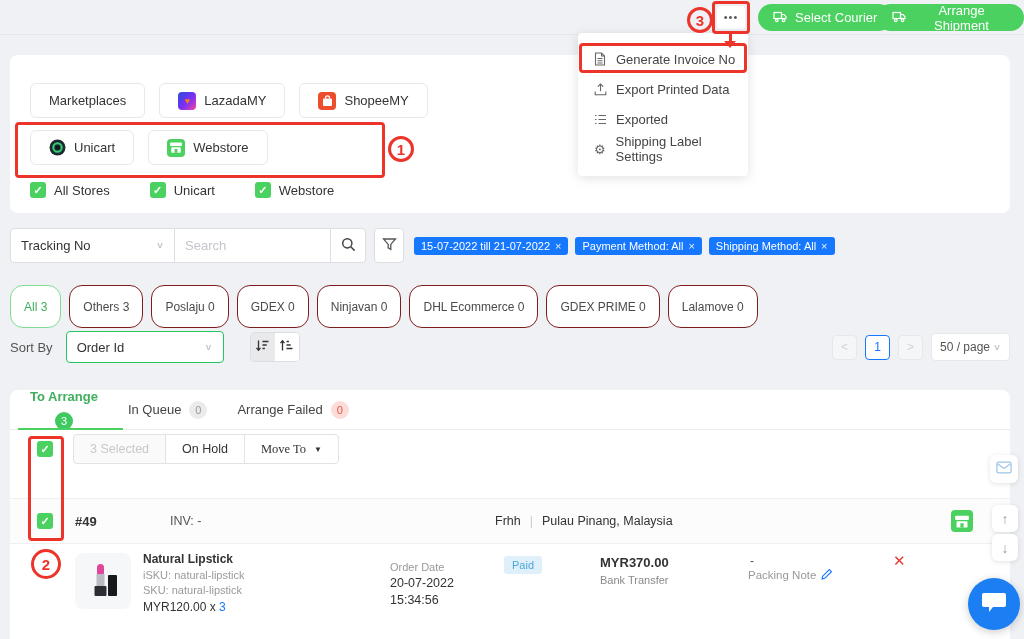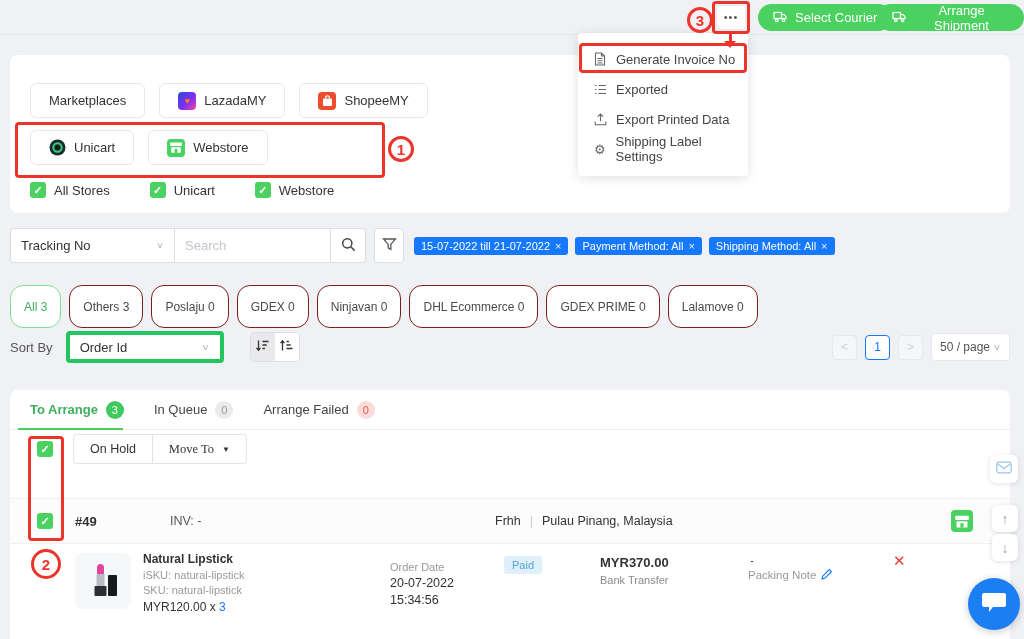--- a/index.html
+++ b/index.html
@@ -98,38 +98,38 @@
   .tag-x { cursor:pointer; font-size:11px; opacity:.9; }
 
   
   .courier-row { position:absolute; left:10px; top:285px; display:flex; gap:8px; }
   .pill { height:43px; padding:0 13px; border-radius:13px; border:1px solid #7f1d1d; background:#fff; font-size:12px; color:#4a4a4a; display:flex; align-items:center; }
   .pill.active { border-color:#7fdd92; color:#3fae5d; }
 
   
   .sort-row { position:absolute; left:10px; top:331px; display:flex; align-items:center; }
   .sort-label { font-size:13px; color:#555; margin-right:13px; }
-  .sel-sort { width:158px; height:32px; background:#fff; border:4px solid #22c55e; border-radius:4px;
+  .sel-sort { width:158px; height:32px; background:#fff; border:1px solid #22c55e; border-radius:4px;
     display:flex; align-items:center; justify-content:space-between; padding:10px 10px; font-size:13px; color:#333; cursor:pointer; }
   .sort-group { display:flex; margin-left:26px; border:1px solid #dcdee2; border-radius:4px; overflow:hidden; background:#fff; }
   .sort-ico-btn { width:24px; height:28px; border:none; background:#fff; display:flex; align-items:center; justify-content:center; }
   .sort-ico-btn.active { background:#e9e9eb; }
 
   .pagination { position:absolute; right:14px; top:333px; display:flex; align-items:center; gap:8px; }
   .pg-btn { width:25px; height:25px; border-radius:4px; font-size:12px; display:flex; align-items:center; justify-content:center; }
   .pg-dis { background:#f5f6f8; border:1px solid #e7e8ec; color:#cfd2d8; }
   .pg-cur { background:#fff; border:1px solid #1677ff; color:#1677ff; }
   .sel-size { width:79px; height:28px; background:#fff; border:1px solid #e7e8ec; border-radius:4px;
     display:flex; align-items:center; justify-content:space-between; padding:0 8px; font-size:12px; color:#555; cursor:pointer; }
 
   
   .orders-card { left:10px; top:390px; width:1000px; height:249px; border-radius:8px 8px 0 0; }
   .tabbar { position:relative; height:40px; border-bottom:1px solid #ececec; display:flex; align-items:center; gap:30px; padding-left:20px; }
   .tab { display:flex; align-items:center; gap:8px; font-size:13px; color:#444; cursor:pointer; }
-  .tab.active { color:#3fae5d; font-weight:bold; }
+  .tab.active { color:#3fae5d; font-weight:bold;flex-direction:column; }
   .badge { width:18px; height:18px; border-radius:50%; font-size:11px; font-weight:normal; display:flex; align-items:center; justify-content:center; }
   .badge-green { background:#3fc95f; color:#fff; }
   .badge-gray { background:#ebebeb; color:#999; }
   .badge-red { background:#fbdcd9; color:#e2574c; }
   .tab-underline { position:absolute; left:8px; bottom:-1px; width:105px; height:2px; background:#4bd160; }
 
   .toolbar { position:absolute; left:0; top:40px; width:100%; height:38px; display:flex; align-items:center; }
   .toolbar .chk { margin-left:27px; }
   .btn-group { display:flex; margin-left:20px; }
   .gbtn { height:30px; padding:0 16px; background:#fff; border:1px solid #e2e3e7; font-size:12.5px; color:#333; margin-left:-1px; display:flex; align-items:center; gap:8px; }
@@ -212,35 +212,35 @@
         <svg width="12" height="14" viewBox="0 0 12 14" fill="none" stroke="#666" stroke-width="1.1">
             <path d="M1.5 1h6l3 3v9h-9z"></path>
             <path d="M7.5 1v3h3"></path>
             <path d="M3.5 6.5h5M3.5 8.8h5M3.5 11h5"></path>
           </svg>
       </span>
       <span>Generate Invoice No</span>
     </div>
     <div class="menu-item">
       <span class="mi-icon">
-        <svg width="13" height="11" viewBox="0 0 13 11" fill="none" stroke="#666" stroke-width="1.2">
-            <path d="M1 1.5h1.5M4.5 1.5H12M1 5.5h1.5M4.5 5.5H12M1 9.5h1.5M4.5 9.5H12"></path>
-          </svg>
-      </span>
-      <span>Exported</span>
-    </div>
-    <div class="menu-item">
-      <span class="mi-icon">
         <svg width="13" height="13" viewBox="0 0 13 13" fill="none" stroke="#666" stroke-width="1.1">
             <path d="M6.5 1.2v7"></path>
             <path d="M3.8 3.6L6.5 1l2.7 2.6"></path>
             <path d="M1.2 8.5v3.3h10.6V8.5"></path>
           </svg>
       </span>
       <span>Export Printed Data</span>
+    </div>
+    <div class="menu-item">
+      <span class="mi-icon">
+        <svg width="13" height="11" viewBox="0 0 13 11" fill="none" stroke="#666" stroke-width="1.2">
+            <path d="M1 1.5h1.5M4.5 1.5H12M1 5.5h1.5M4.5 5.5H12M1 9.5h1.5M4.5 9.5H12"></path>
+          </svg>
+      </span>
+      <span>Exported</span>
     </div>
     <div class="menu-item">
       <span class="mi-icon">⚙</span>
       <span>Shipping Label Settings</span>
     </div>
   </div>
 
   <div class="card mkt-card">
     <div class="mkt-row row1">
       <button class="mkt-btn">
@@ -397,20 +397,21 @@
       <div class="tab">
         <span>Arrange Failed</span>
         <span class="badge badge-red">0</span>
       </div>
       <div class="tab-underline"></div>
     </div>
 
     <div class="toolbar">
       <span class="chk">✓</span>
       <div class="btn-group">
+        <button class="gbtn disabled">3 Selected</button>
         <button class="gbtn">On Hold</button>
         <button class="gbtn">
           <span>Move To</span>
           <span class="caret">▼</span>
         </button>
       </div>
     </div>
 
     <div class="order-header">
       <span class="chk">✓</span>

